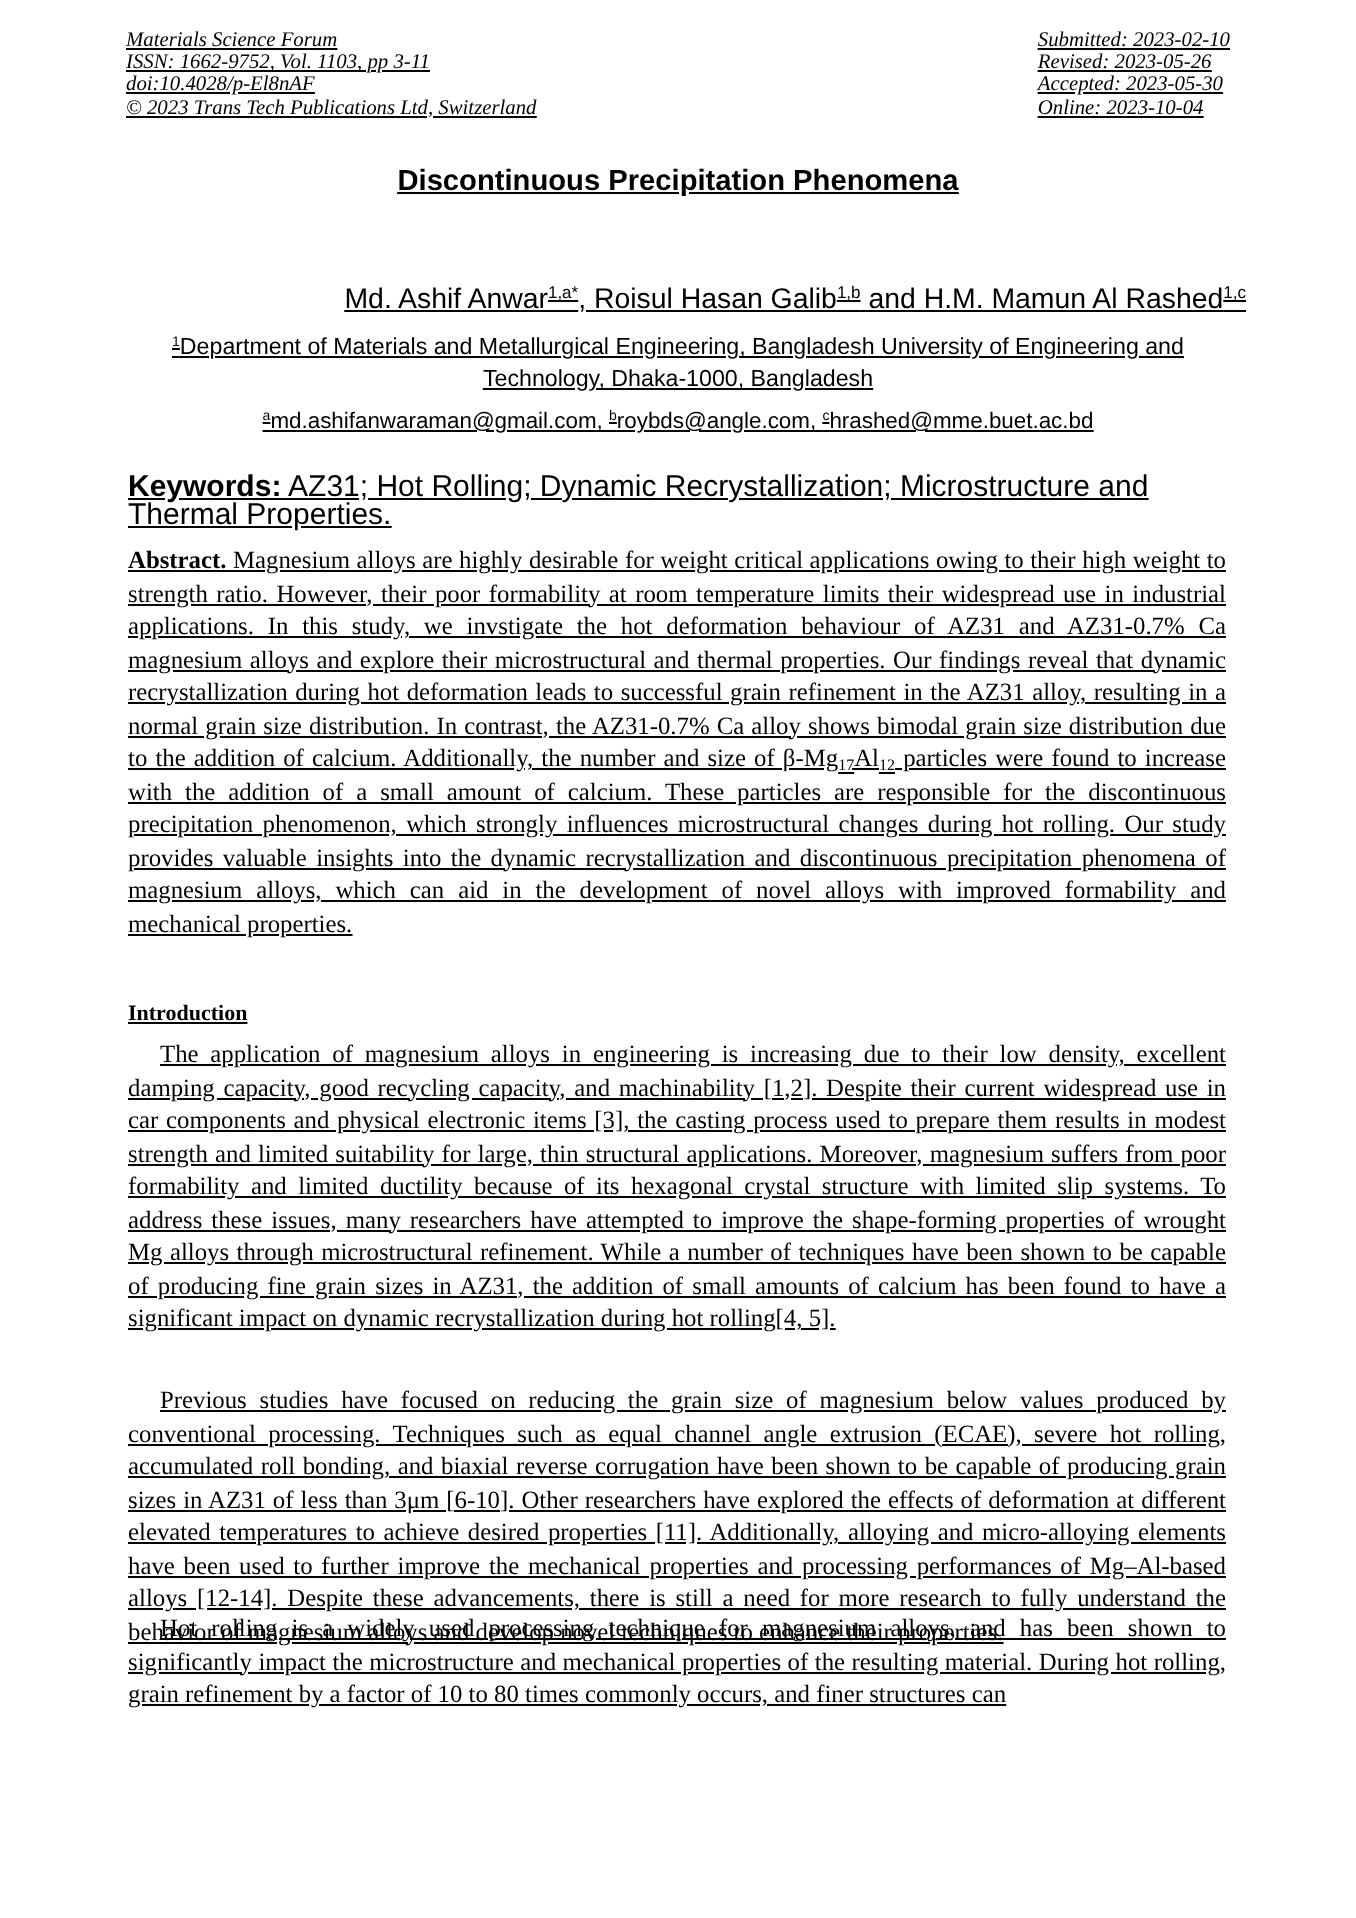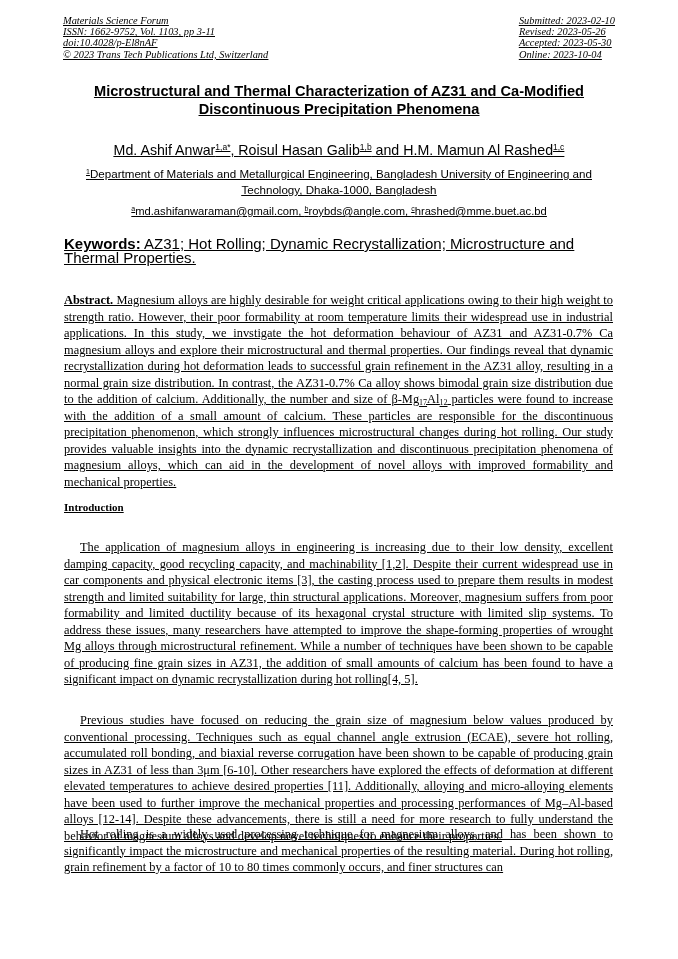--- a/index.html
+++ b/index.html
@@ -18,21 +18,21 @@
   }
 
   .title {
     position: absolute; left: 55px; width: 568px; top: 82px;
     text-align: center;
     font-family: "Liberation Sans", sans-serif; font-weight: bold;
     font-size: 14.6px; line-height: 18px; color: #000;
   }
   .authors {
     position: absolute; left: 55px; width: 568px; top: 141px;
-    text-align: center;
+    text-align: right;
     font-family: "Liberation Sans", sans-serif;
     font-size: 14.2px; line-height: 18px;
   }
   .authors sup { font-size: 8.5px; vertical-align: 5px; line-height: 0; }
 
   .affiliation {
     position: absolute; left: 60px; width: 558px; top: 166px;
     text-align: center;
     font-family: "Liberation Sans", sans-serif;
     font-size: 11.6px; line-height: 16px;
@@ -51,21 +51,20 @@
     font-family: "Liberation Sans", sans-serif;
     font-size: 15px; line-height: 14px;
   }
   .keywords b { font-weight: bold; }
 
   .para {
     position: absolute; left: 64px; width: 549px;
     font-family: "Liberation Serif", serif;
     font-size: 12.4px; line-height: 16.5px;
     text-align: justify;
-    margin-top: 20px;
   }
   .para .indent { display: inline-block; width: 16px; }
   .para b { font-weight: bold; }
   .para sub { font-size: 8px; vertical-align: -2px; line-height: 0; }
 
   .abstract { top: 272px; }
   .section-head {
     position: absolute; left: 64px; top: 500px;
     font-family: "Liberation Serif", serif; font-weight: bold;
     font-size: 11px; line-height: 14px;
@@ -85,21 +84,20 @@
 </div>
 
 <div class="header-right">
   <div>Submitted: 2023-02-10</div>
   <div>Revised: 2023-05-26</div>
   <div>Accepted: 2023-05-30</div>
   <div>Online: 2023-10-04</div>
 </div>
 
 <div class="title">
-  <div>Microstructural and Thermal Characterization of AZ31 and Ca-Modified</div>
   <div>Discontinuous Precipitation Phenomena</div>
 </div>
 
 <div class="authors">
   <span>Md. Ashif Anwar</span><sup>1,a*</sup><span>, </span><span>Roisul Hasan Galib</span><sup>1,b</sup><span> and </span><span>H.M. Mamun Al Rashed</span><sup>1,c</sup>
 </div>
 
 <div class="affiliation"><sup>1</sup><span>Department of Materials and Metallurgical Engineering, Bangladesh University of Engineering and Technology, Dhaka-1000, Bangladesh</span></div>
 
 <div class="emails"><sup>a</sup><span>md.ashifanwaraman@gmail.com</span><span>, </span><sup>b</sup><span>roybds@angle.com</span><span>, </span><sup>c</sup><span>hrashed@mme.buet.ac.bd</span></div>

